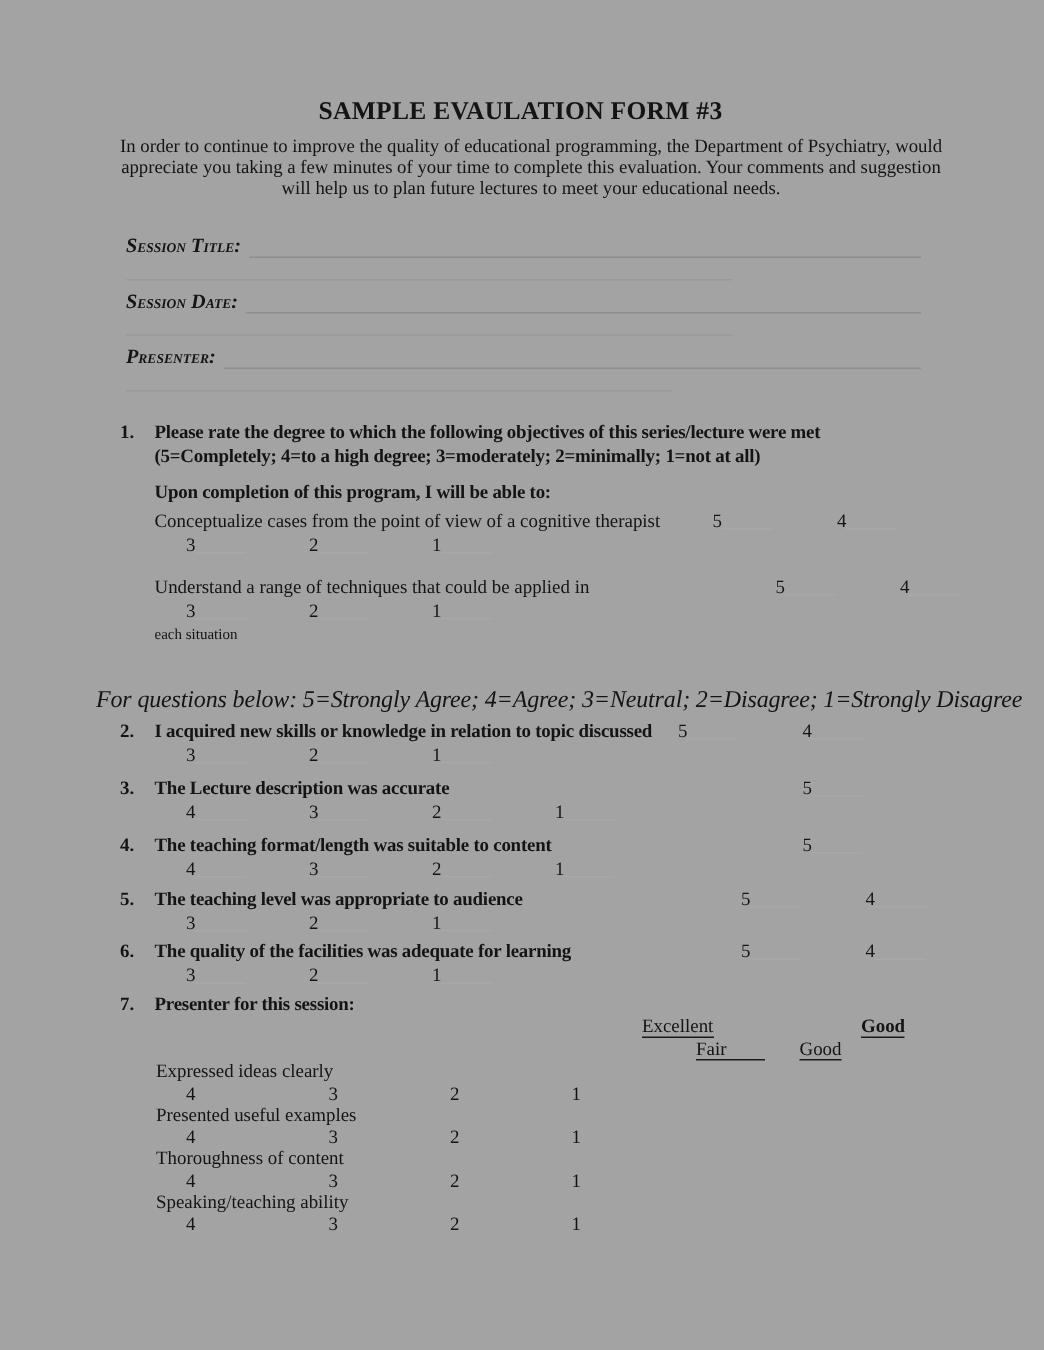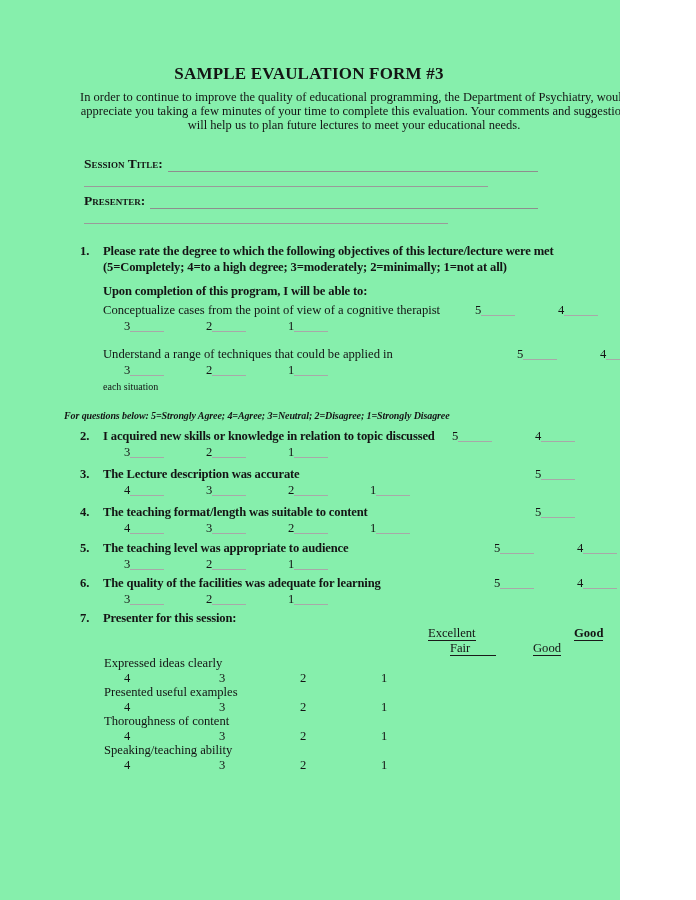--- a/index.html
+++ b/index.html
@@ -1,20 +1,20 @@
 <!DOCTYPE html>
 <html><head>
 <meta charset="utf-8">
 <style>
   * { margin:0; padding:0; box-sizing:border-box; }
   html,body { background:#ffffff; }
   .page {
     position:relative;
-    width:620px; height:900px;
-    background:#86efac;
+    width:696px; height:900px;
+    background:#a3a3a3;
     font-family:"Liberation Serif", serif;
     color:#141414;
     overflow:hidden;
   }
   .content { padding:64px 82px 0 80px; }
 
   .title {
     text-align:center;
     font-size:17px;
     font-weight:bold;
@@ -23,21 +23,21 @@
   }
   .intro {
     margin:6px auto 0;
     width:548px;
     text-align:center;
     font-size:12.5px;
     line-height:14px;
   }
 
   .fields { margin-top:22px; margin-left:4px; }
-  .field { margin-bottom:4px; }
+  .field { margin-bottom:4px;font-style:italic; }
   .field .row1 { display:flex; align-items:flex-end; height:18px; }
   .field .label {
     font-weight:bold;
     font-variant:small-caps;
     font-size:13.5px;
     white-space:nowrap;
     line-height:16px;
   }
   .fill-line { flex:1; border-bottom:1px solid #8e8e8e; height:15px; margin-left:5px; }
   .field .row2 { height:15px; border-bottom:1px solid #9a9a9a; }
@@ -50,22 +50,22 @@
   .qnum { display:inline-block; width:23px; font-weight:bold; font-size:12.6px; }
   .indent { margin-left:23px; }
   .abs { position:absolute; top:0; white-space:nowrap; font-size:12.6px; }
   .blank {
     display:inline-block;
     width:34px; height:12px;
     border-bottom:1.4px solid #a8a8a8;
     margin-bottom:-2px;
   }
   .note {
-    margin-top:16px; margin-left:-16px;
-    font-size:10px; font-weight:bold; font-style:italic;
+    margin-top:30px; margin-left:-16px;
+    font-size:16px; font-weight:normal; font-style:italic;
     height:16px; line-height:16px; white-space:nowrap;
     letter-spacing:-0.1px;
   }
 
   .mt-q1 { margin-top:19px; }
   .mt-sub { margin-top:8px; }
   .mt-item1 { margin-top:3px; }
   .mt-item2 { margin-top:12px; }
   .cont-line { height:14px; line-height:13px; }
   .mt4 { margin-top:4px;font-family:Liberation Serif, serif; } .mt6 { margin-top:6px; } .mt3 { margin-top:3px; }
@@ -75,21 +75,21 @@
   .hdr-fair { display:inline-block; width:46px; border-bottom:1px solid #1a1a1a; line-height:13px; }
   .p7line { position:relative; height:14.5px; line-height:14.5px; font-size:12.6px; white-space:nowrap; }
   .p7label { margin-left:24px; }
 
   
   .cA5 { left:372px; } .cA4 { left:455px; }
   .cC5 { left:414px; } .cC4 { left:497px; }
   .cB5 { left:455px; }
   .n1c { left:44px; } .n2c { left:126px; } .n3c { left:208px; } .n4c { left:290px; }
   .s1c { left:44px; } .s2c { left:139px; } .s3c { left:220px; } .s4c { left:301px; }
-  .hExc { left:348px; } .hGood { left:494px;font-weight:bold; } .hFair { left:370px; } .hPoor { left:453px; }
+  .hExc { left:348px; } .hGood { left:494px;font-weight:bold; } .hFair { left:384px; } .hPoor { left:453px; }
 </style>
 </head>
 <body>
 
 <div class="page">
   <div class="content">
 
     <div class="title">SAMPLE EVAULATION FORM #3</div>
 
     <div class="intro">In order to continue to improve the quality of educational programming, the Department of Psychiatry, would appreciate you taking a few minutes of your time to complete this evaluation.  Your comments and suggestion will help us to plan future lectures to meet your educational needs.</div>
@@ -97,29 +97,36 @@
     <div class="fields">
       <div class="field">
         <div class="row1">
           <span class="label">Session Title:</span>
           <span class="fill-line"></span>
         </div>
         <div class="row2 w-long"></div>
       </div>
       <div class="field">
         <div class="row1">
+          <span class="label">Session Date:</span>
+          <span class="fill-line"></span>
+        </div>
+        <div class="row2 w-long"></div>
+      </div>
+      <div class="field">
+        <div class="row1">
           <span class="label">Presenter:</span>
           <span class="fill-line"></span>
         </div>
         <div class="row2 w-short"></div>
       </div>
     </div>
 
     <div class="q mt-q1">
-      <div class="line"><span class="qnum">1.</span><span class="b">Please rate the degree to which the following objectives of this lecture/lecture were met</span></div>
+      <div class="line"><span class="qnum">1.</span><span class="b">Please rate the degree to which the following objectives of this series/lecture were met</span></div>
       <div class="line indent"><span class="b">(5=Completely; 4=to a high degree; 3=moderately; 2=minimally; 1=not at all)</span></div>
       <div class="line indent mt-sub"><span class="b">Upon completion of this program, I will be able to:</span></div>
 
       <div class="line indent mt-item1">
         <span>Conceptualize cases from the point of view of a cognitive therapist</span>
         <span class="abs cA5"><span>5</span><span class="blank"></span></span>
         <span class="abs cA4"><span>4</span><span class="blank"></span></span>
       </div>
       <div class="line">
         <span class="abs n1c"><span>3</span><span class="blank"></span></span>

